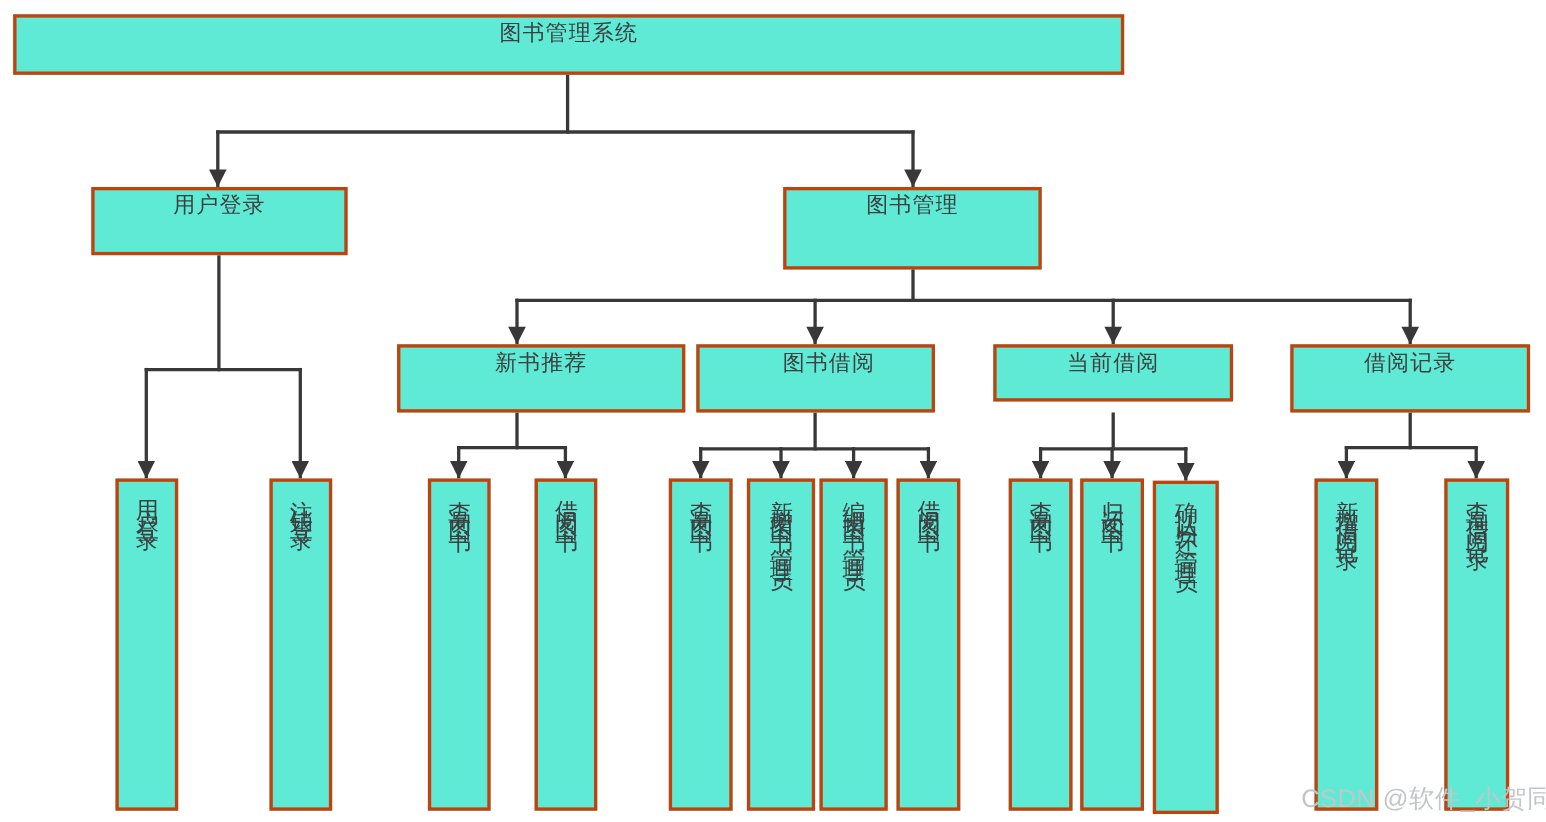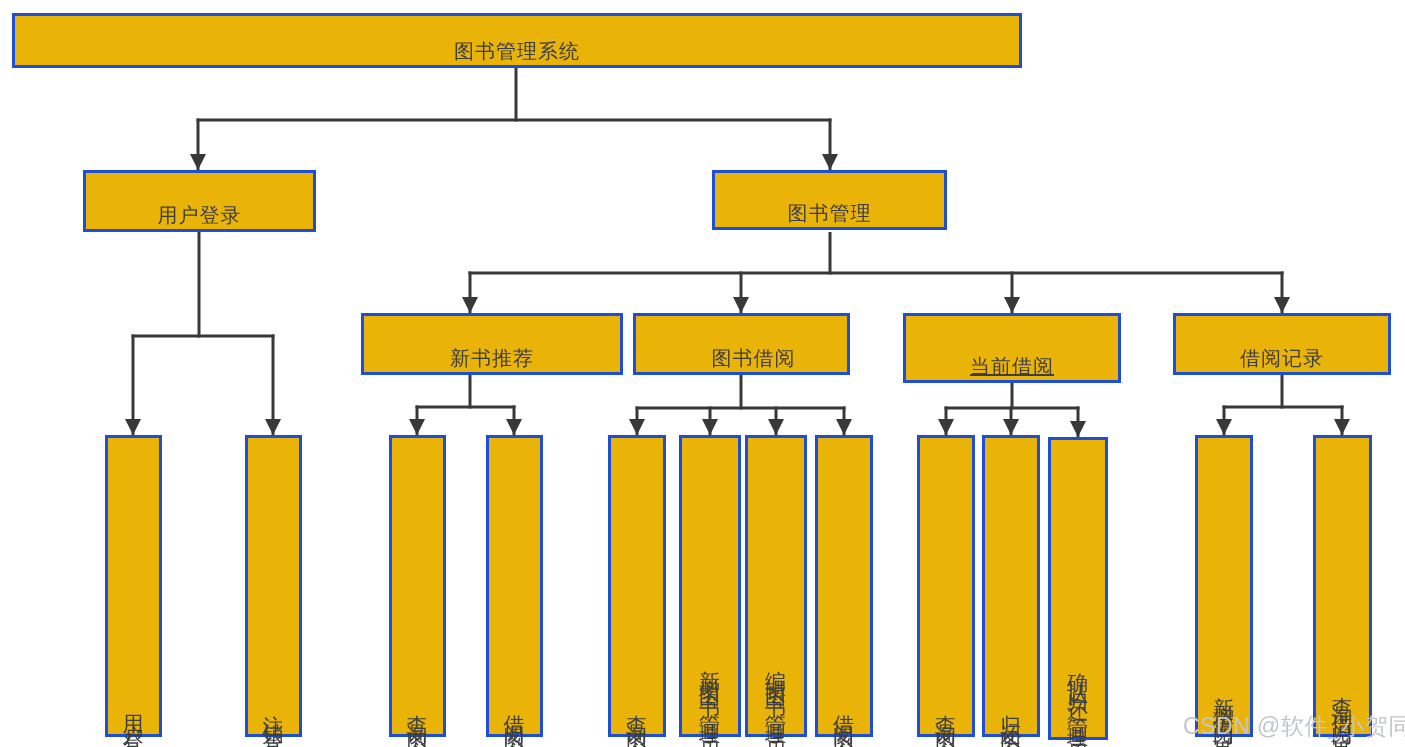--- a/index.html
+++ b/index.html
@@ -7,24 +7,24 @@
     position:relative;
     width:1405px;height:747px;
     background:#ffffff;
     font-family:"Liberation Sans","DejaVu Sans",sans-serif;
     color:#3d3e40;
     overflow:hidden;
   }
   .stage svg{position:absolute;left:0;top:0;}
   .box{
     position:absolute;
-    background:#eab308;
-    border:3px solid #1d4ed8;
+    background:#5eead4;
+    border:3px solid #c2410c;
     box-sizing:border-box;
-    display:flex;align-items:flex-end;justify-content:center;
+    display:flex;align-items:flex-start;justify-content:center;
   }
   .hbox{font-size:20px;letter-spacing:1px;}
   .leaf{top:435px;height:302px;}
   .vtext{
     writing-mode:vertical-rl;
     text-orientation:mixed;
     font-size:21px;
     letter-spacing:9px;
     line-height:1;
     white-space:nowrap;
@@ -93,31 +93,31 @@
     <line class="line" x1="1342" y1="405.5" x2="1342" y2="435" marker-end="url(#arrow)"></line>
   </svg>
 
   <div class="box hbox" style="left:12px;top:13px;width:1010px;height:55px;">
     <span>图书管理系统</span>
   </div>
 
   <div class="box hbox" style="left:83px;top:170px;width:233px;height:62px;">
     <span>用户登录</span>
   </div>
-  <div class="box hbox" style="left:712px;top:170px;width:235px;height:60px;">
+  <div class="box hbox" style="left:712px;top:170px;width:235px;height:75px;">
     <span>图书管理</span>
   </div>
 
   <div class="box hbox" style="left:361px;top:313px;width:262px;height:62px;">
     <span>新书推荐</span>
   </div>
   <div class="box hbox" style="left:633px;top:313px;width:217px;height:62px;padding-left:24px;">
     <span>图书借阅</span>
   </div>
-  <div class="box hbox" style="left:903px;top:313px;width:218px;height:70px;text-decoration:underline;">
+  <div class="box hbox" style="left:903px;top:313px;width:218px;height:52px;">
     <span>当前借阅</span>
   </div>
   <div class="box hbox" style="left:1173px;top:313px;width:218px;height:62px;">
     <span>借阅记录</span>
   </div>
 
   <div class="box leaf" style="left:105px;width:57px;">
     <span class="vtext">用户登录</span>
   </div>
   <div class="box leaf" style="left:245px;width:57px;">

